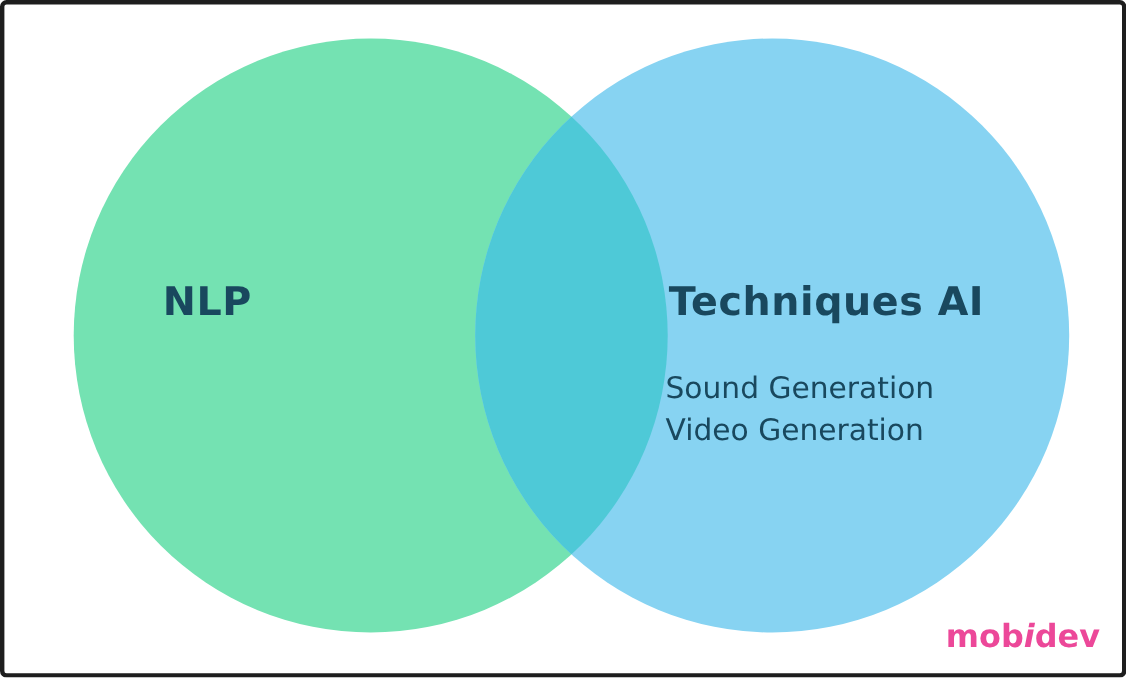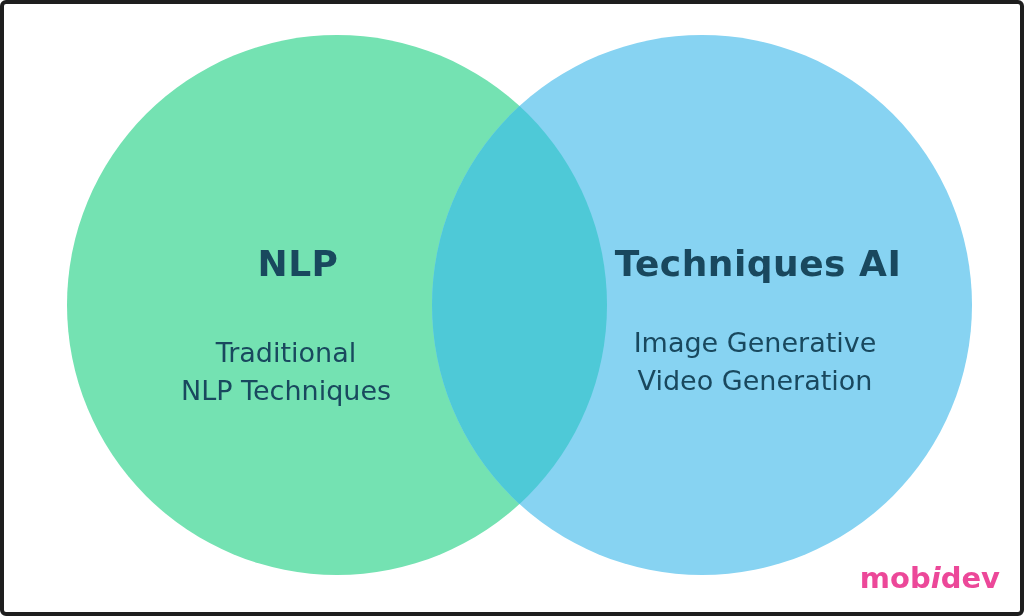--- a/index.html
+++ b/index.html
@@ -17,22 +17,23 @@
     border-radius: 6px;
     overflow: hidden;
   }
   .venn-svg {
     position: absolute;
     left: 0;
     top: 0;
   }
   .overlay {
     position: absolute;
-    text-align: center;
+    text-align: left;
     color: #19485E;
+    margin-top: 11px;
   }
   .circle-title {
     font-weight: bold;
     font-size: 36px;
     line-height: 40px;
     letter-spacing: 0.5px;
   }
   .circle-body {
     font-size: 27px;
     line-height: 38px;
@@ -60,30 +61,26 @@
         <circle cx="333" cy="301" r="270"></circle>
       </clipPath>
     </defs>
     <circle cx="333" cy="301" r="270" fill="#74E2B2"></circle>
     <circle cx="698" cy="301" r="270" fill="#87D3F2"></circle>
     <circle cx="698" cy="301" r="270" clip-path="url(#clip-left)" fill="#4EC9D7"></circle>
   </svg>
 
   <div class="overlay circle-title" style="left:144px; top:240px; width:300px;">NLP</div>
 
-  <div class="overlay circle-body" style="left:132px; top:330px; width:300px;">
-    <div>Traditional</div>
-    <div>NLP Techniques</div>
-  </div>
 
 
   <div class="overlay circle-title" style="left:604px; top:240px; width:300px;">Techniques AI</div>
 
   <div class="overlay circle-body" style="left:601px; top:320px; width:300px;">
-    <div>Image Generative</div>
+    <div>Sound Generation</div>
     <div>Video Generation</div>
   </div>
 
   <div class="logo">
     <span>mob</span><span class="it">i</span><span>dev</span>
   </div>
 
 </div>
 
 </body></html>

